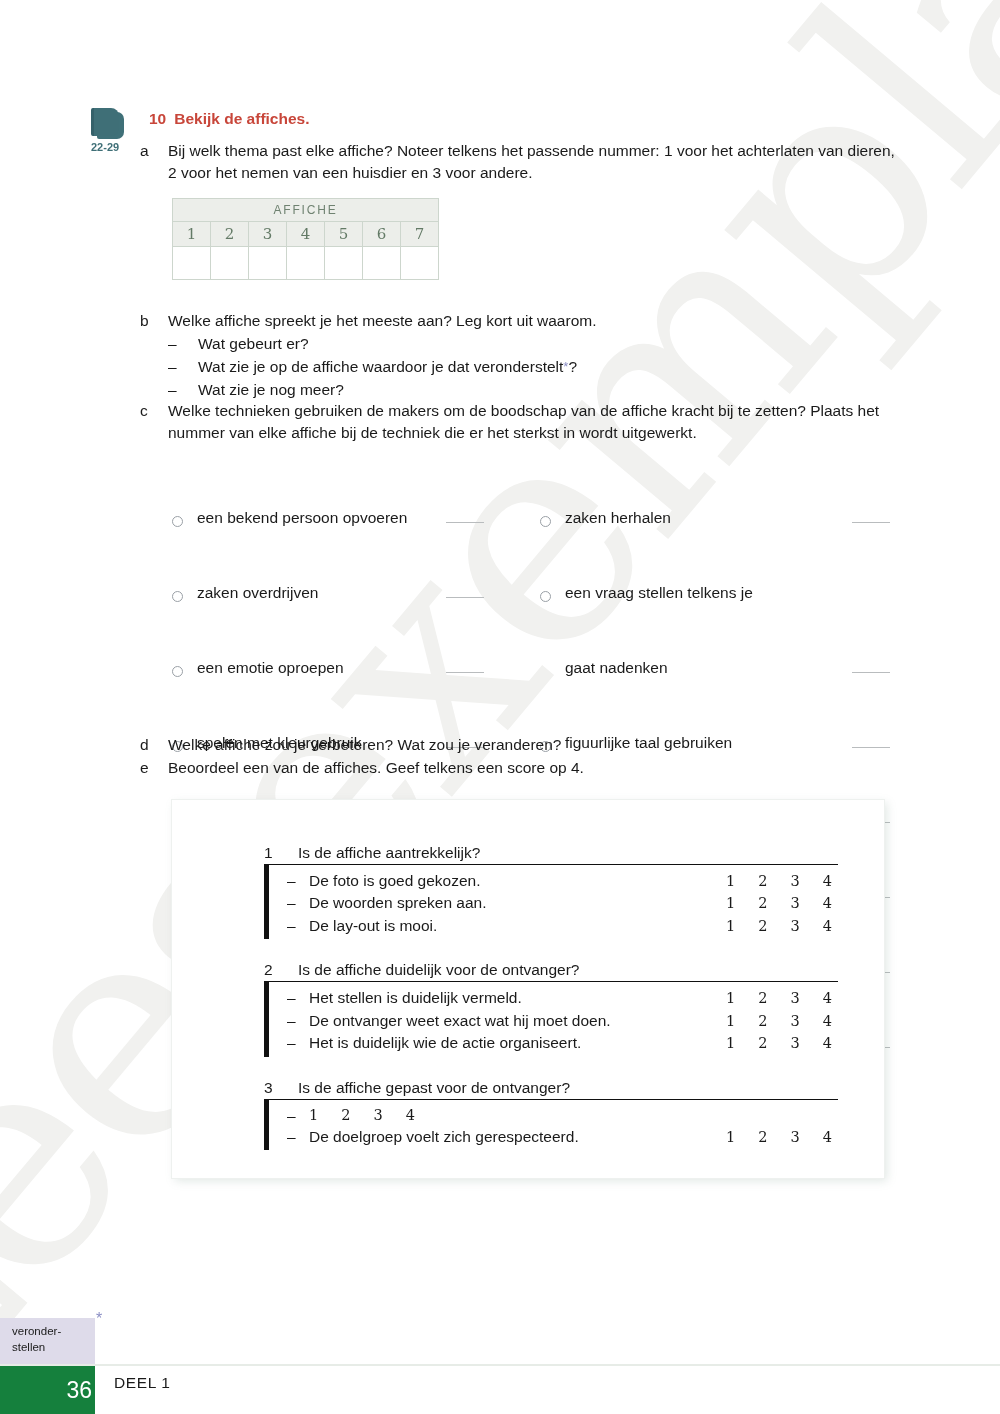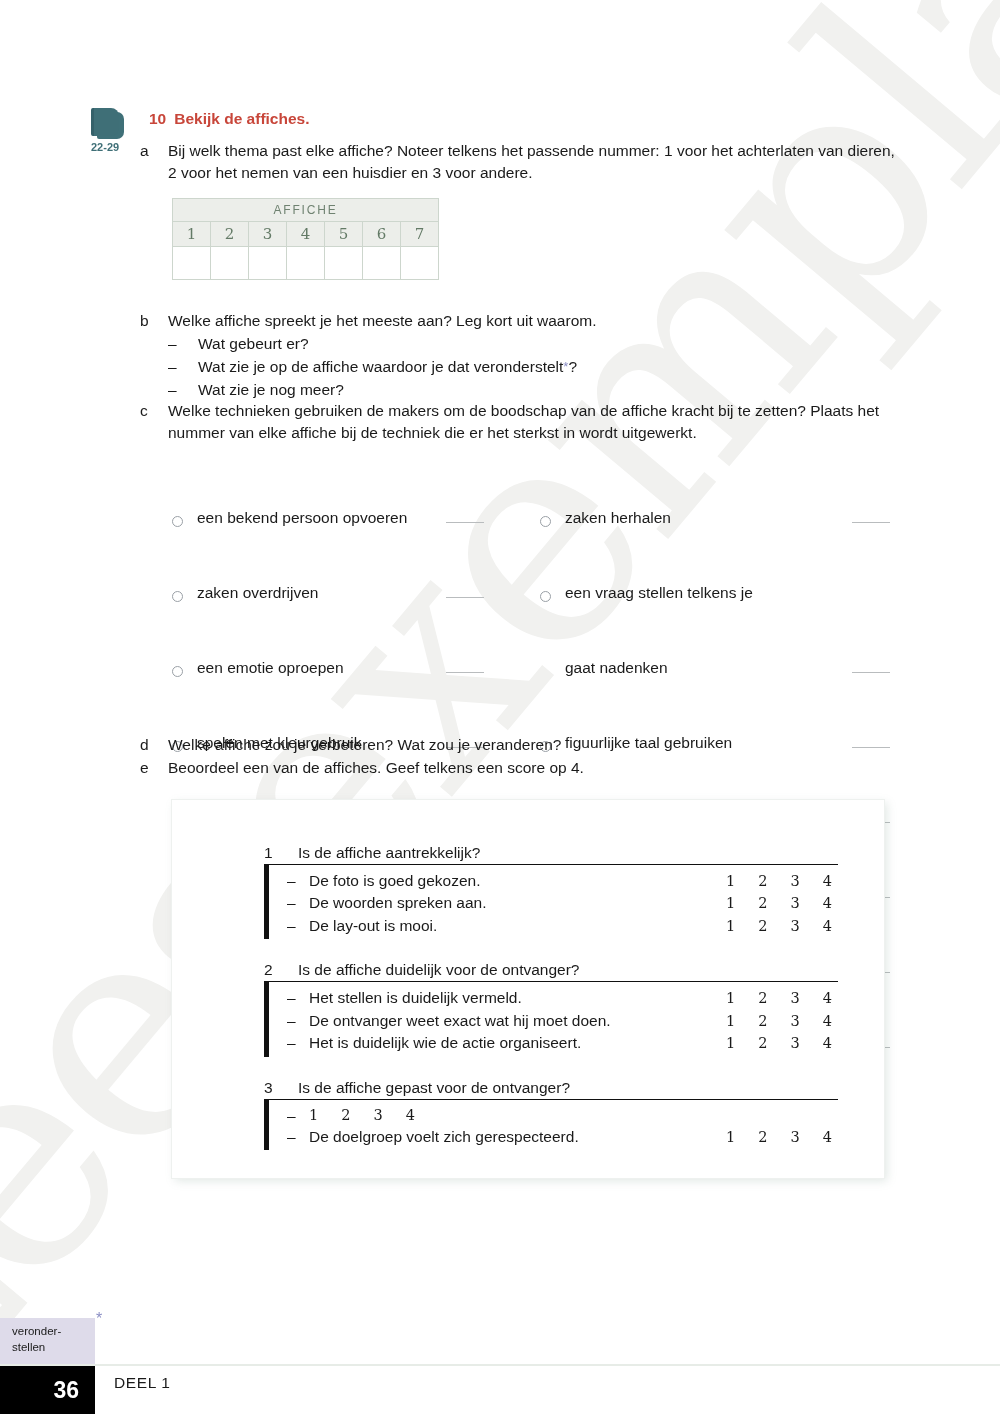--- a/index.html
+++ b/index.html
@@ -227,28 +227,28 @@
   .foot-rule {
     position: absolute;
     left: 0; top: 1364px;
     width: 1000px;
     border-top: 2px solid #e7ece7;
   }
   .page-badge {
     position: absolute;
     left: 0; top: 1366px;
     width: 95px; height: 48px;
-    background: #000000;
+    background: #15803d;
     color: #ffffff;
     font-size: 23px;
-    font-weight: 700;
+    font-weight: 400;
     display: flex;
     align-items: center;
     justify-content: flex-end;
-    padding-right: 16px;
+    padding-right: 3px;
     letter-spacing: 0px;
   }
   .foot-label {
     position: absolute;
     left: 114px; top: 1374px;
     font-size: 15.5px;
     color: #1a1a1a;
     letter-spacing: 0.6px;
   }
 </style>

